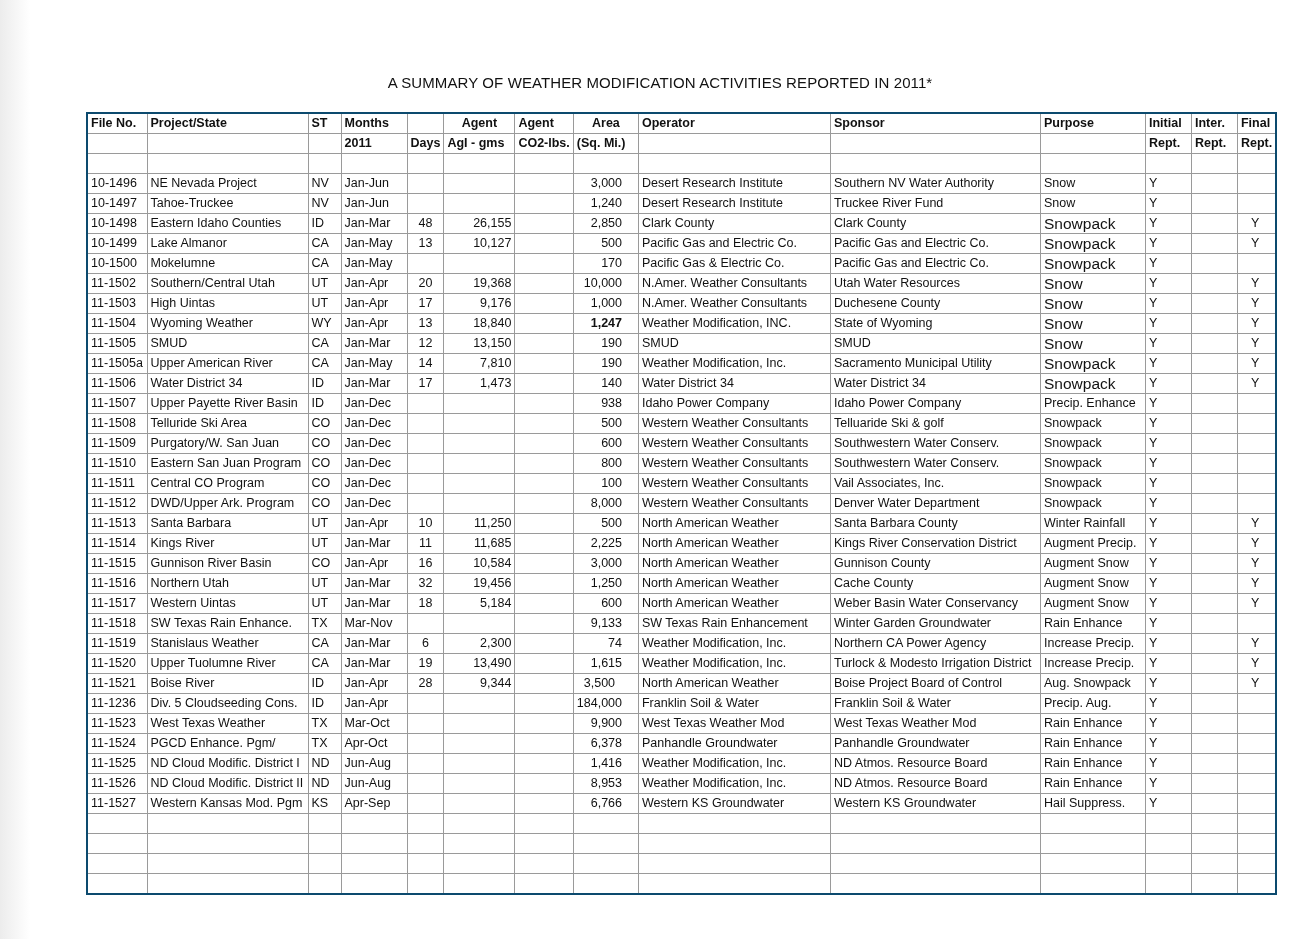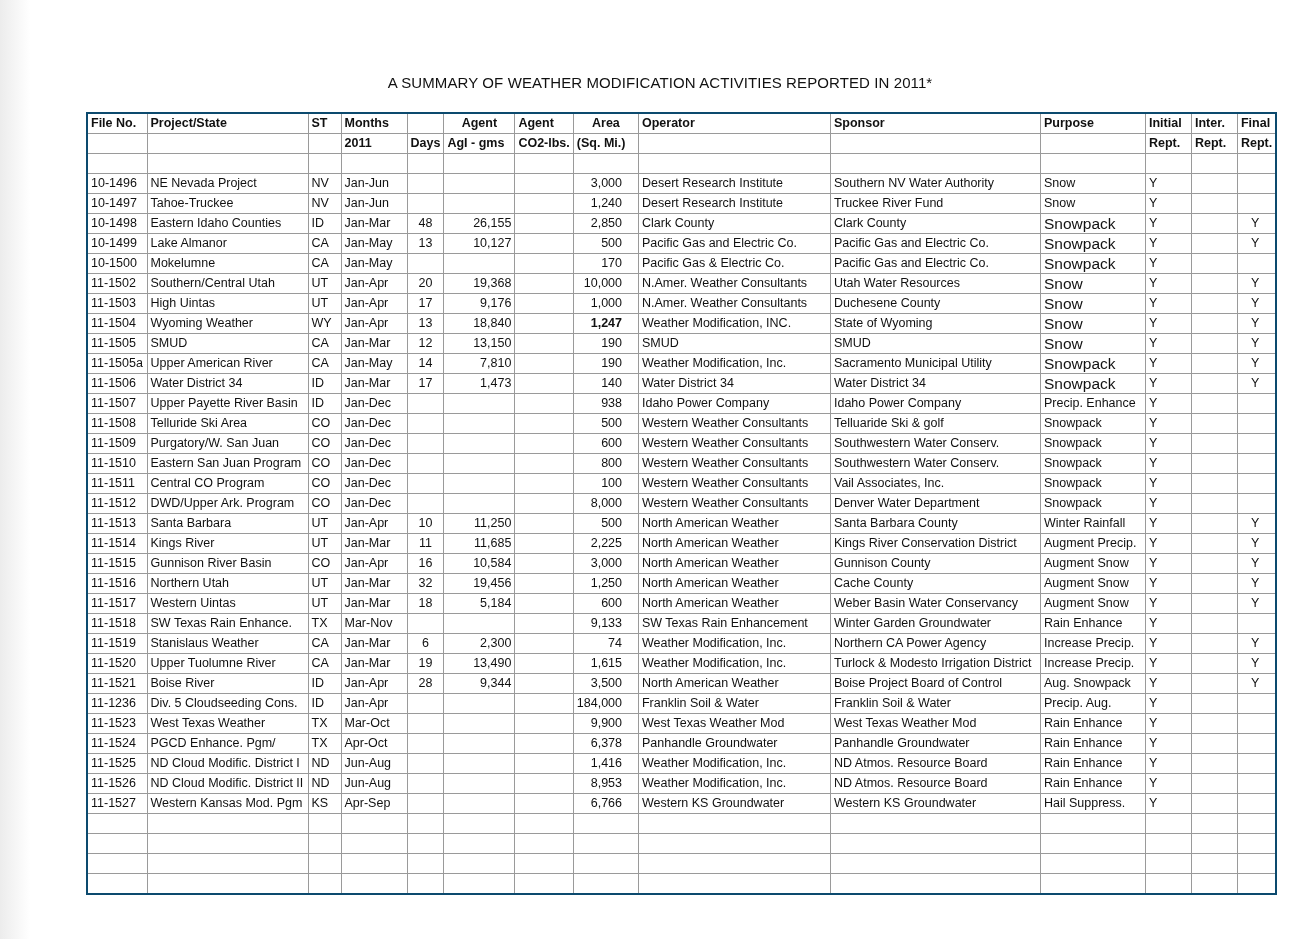--- a/index.html
+++ b/index.html
@@ -506,21 +506,21 @@
         <td class="c" style="padding-left: 0px;">Y</td>
       </tr>
       <tr>
         <td>11-1521</td>
         <td>Boise River</td>
         <td>ID</td>
         <td>Jan-Apr</td>
         <td class="c">28</td>
         <td class="r">9,344</td>
         <td class="r"></td>
-        <td class="r" style="padding-right: 16px;">3,500</td>
+        <td class="r" style="padding-right: 16px; text-align: center;">3,500</td>
         <td>North American Weather</td>
         <td>Boise Project Board of Control</td>
         <td>Aug. Snowpack</td>
         <td>Y</td>
         <td></td>
         <td class="c" style="padding-left: 0px;">Y</td>
       </tr>
       <tr>
         <td>11-1236</td>
         <td>Div. 5 Cloudseeding Cons.</td>

